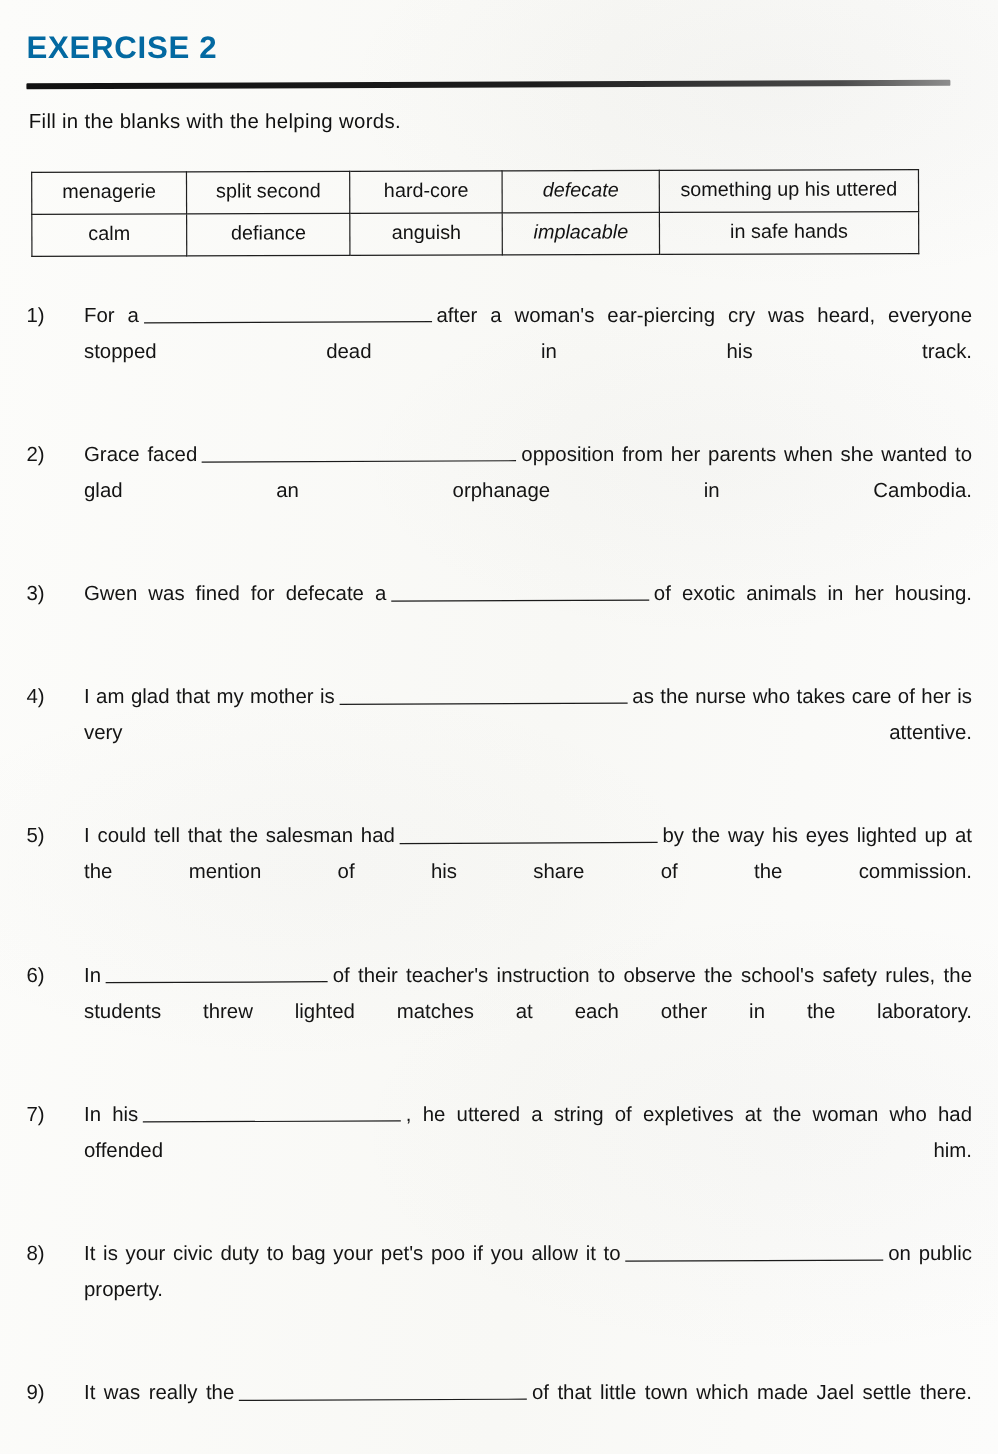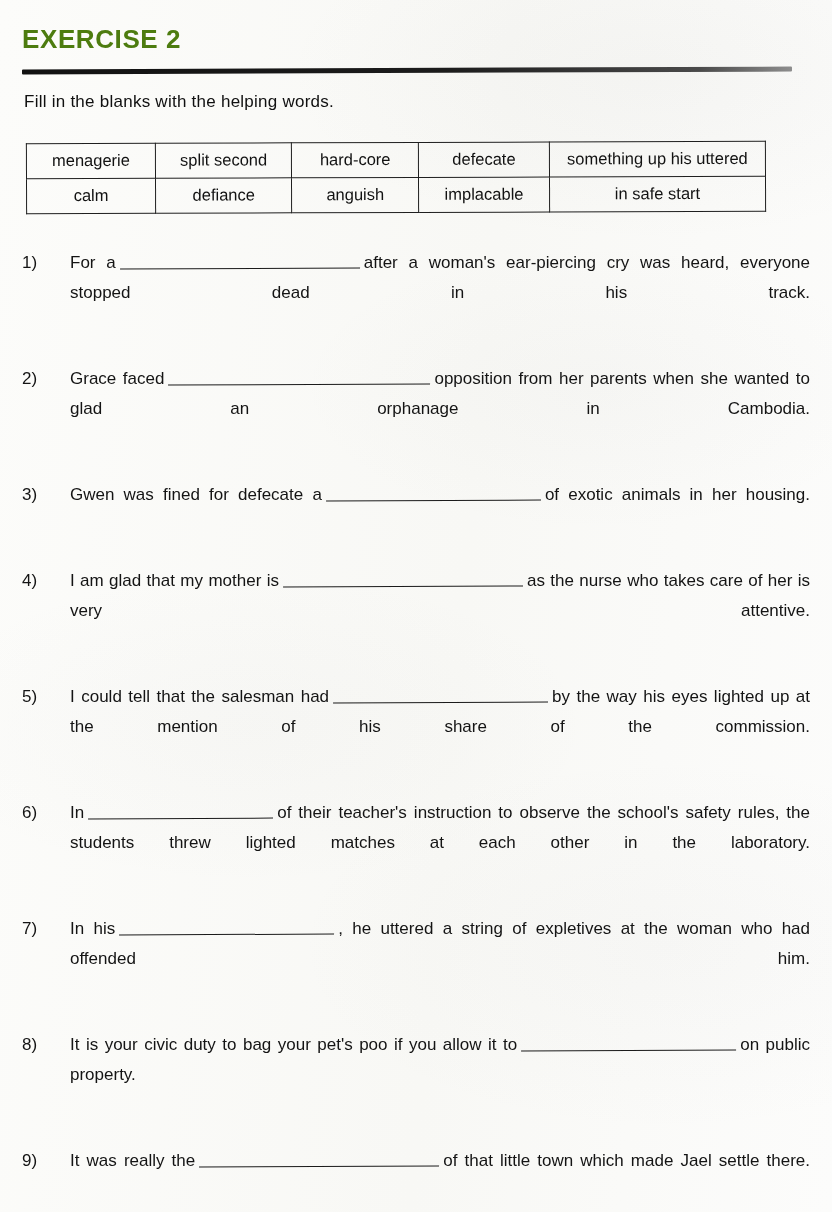--- a/index.html
+++ b/index.html
@@ -37,21 +37,21 @@
   }
 
   
   .ex-title {
     position: absolute;
     left: 22px;
     top: 24px;
     font-size: 26px;
     font-weight: bold;
     letter-spacing: 0.6px;
-    color: #4d7c0f;
+    color: #0369a1;
   }
   .rule {
     position: absolute;
     left: 22px;
     top: 68px;
     width: 770px;
     height: 5px;
     background: linear-gradient(92deg, #111 0%, #1c1c1c 55%, #4a4a4a 88%, #8d8d8d 100%);
     transform: rotate(-0.22deg);
     border-radius: 1px;
@@ -79,21 +79,21 @@
     border: 1.3px solid #1f1f1f;
     text-align: center;
     font-size: 16.5px;
     padding: 7px 4px 8px;
     color: #121212;
     white-space: nowrap;
   }
   .wb-c0 { width: 131px; }
   .wb-c1 { width: 138px; margin-top: 16px; }
   .wb-c2 { width: 130px; }
-  .wb-c3 { width: 133px; }
+  .wb-c3 { width: 133px; font-style: italic; }
   .wb-c4 { width: 214px; }
 
   
   .qlist {
     position: absolute;
     left: 20px;
     top: 248px;
     width: 790px;
   }
   .q {
@@ -154,21 +154,21 @@
           <td class="wb-c1">split second</td>
           <td class="wb-c2">hard-core</td>
           <td class="wb-c3">defecate</td>
           <td class="wb-c4">something up his uttered</td>
         </tr>
         <tr>
           <td class="wb-c0">calm</td>
           <td class="wb-c1">defiance</td>
           <td class="wb-c2">anguish</td>
           <td class="wb-c3">implacable</td>
-          <td class="wb-c4">in safe start</td>
+          <td class="wb-c4">in safe hands</td>
         </tr>
       </tbody>
     </table>
 
     <div class="qlist">
 
       <div class="q">
         <span class="q-num">1)</span>
         <div class="q-body"><span>For a</span><span class="blank b-lg"></span><span>after a woman's ear-piercing cry was heard, everyone stopped dead in his track.</span></div>
       </div>

